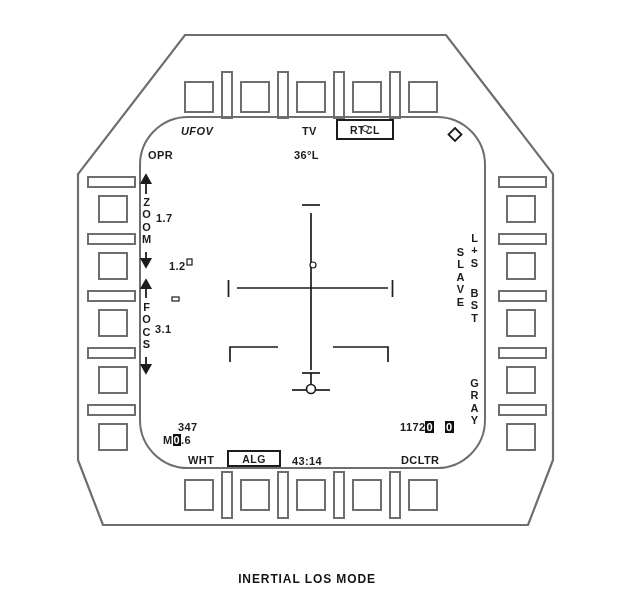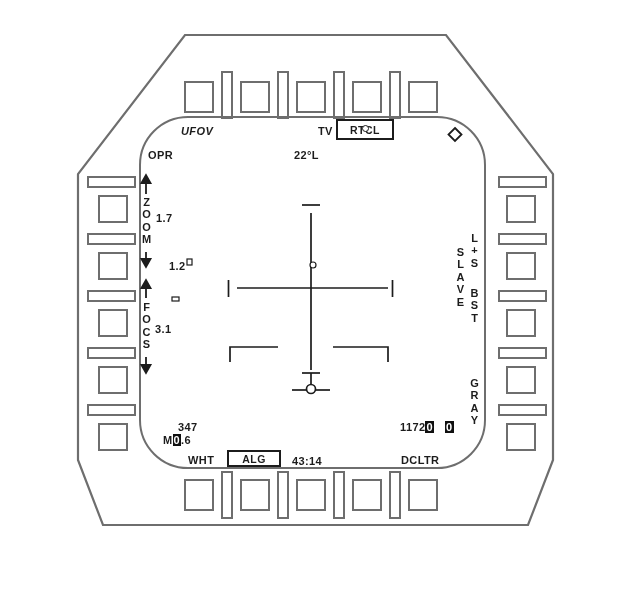--- a/index.html
+++ b/index.html
@@ -117,26 +117,26 @@
           <path d="M141.5,288 L146,280 L150.5,288 Z" fill="#1c1c1c"></path>
       </g>
       <g>
         <path d="M146,357 V366"></path>
           <path d="M141.5,365 L146,373 L150.5,365 Z" fill="#1c1c1c"></path>
       </g>
     </g>
   </svg>
 
   <div class="lbl" style="left:181px;top:126px;font-style:italic;">UFOV</div>
-  <div class="lbl" style="left:318px;top:126px;">TV</div>
+  <div class="lbl" style="left:302px;top:126px;">TV</div>
   <div class="boxed" style="left:336px;top:119px;width:54px;height:17px;">
     <span>RTCL</span>
   </div>
   <div class="whitedot" style="left:362px;top:125px;"></div>
-  <div class="lbl" style="left:294px;top:150px;">22°L</div>
+  <div class="lbl" style="left:294px;top:150px;">36°L</div>
 
   <div class="lbl" style="left:148px;top:150px;">OPR</div>
   <div class="lbl vtext" style="left:140px;top:196px;width:13px;">Z
 O
 O
 M</div>
   <div class="lbl" style="left:156px;top:213px;">1.7</div>
   <div class="lbl" style="left:169px;top:261px;">1.2</div>
   <div class="lbl vtext" style="left:140px;top:301px;width:13px;">F
 O
@@ -165,14 +165,15 @@
 
   <div class="lbl numline" style="left:400px;top:422px;"><span>1172</span><span class="inv">0</span><span style="display:inline-block;width:11px;"></span><span class="inv">0</span></div>
 
   <div class="lbl" style="left:188px;top:455px;">WHT</div>
   <div class="boxed" style="left:227px;top:450px;width:50px;height:13px;align-items:center;">
     <span>ALG</span>
   </div>
   <div class="lbl" style="left:292px;top:456px;">43:14</div>
   <div class="lbl" style="left:401px;top:455px;">DCLTR</div>
 
+  <div class="caption" style="top:572px;">INERTIAL LOS MODE</div>
 
 </div>
 
 </body></html>

